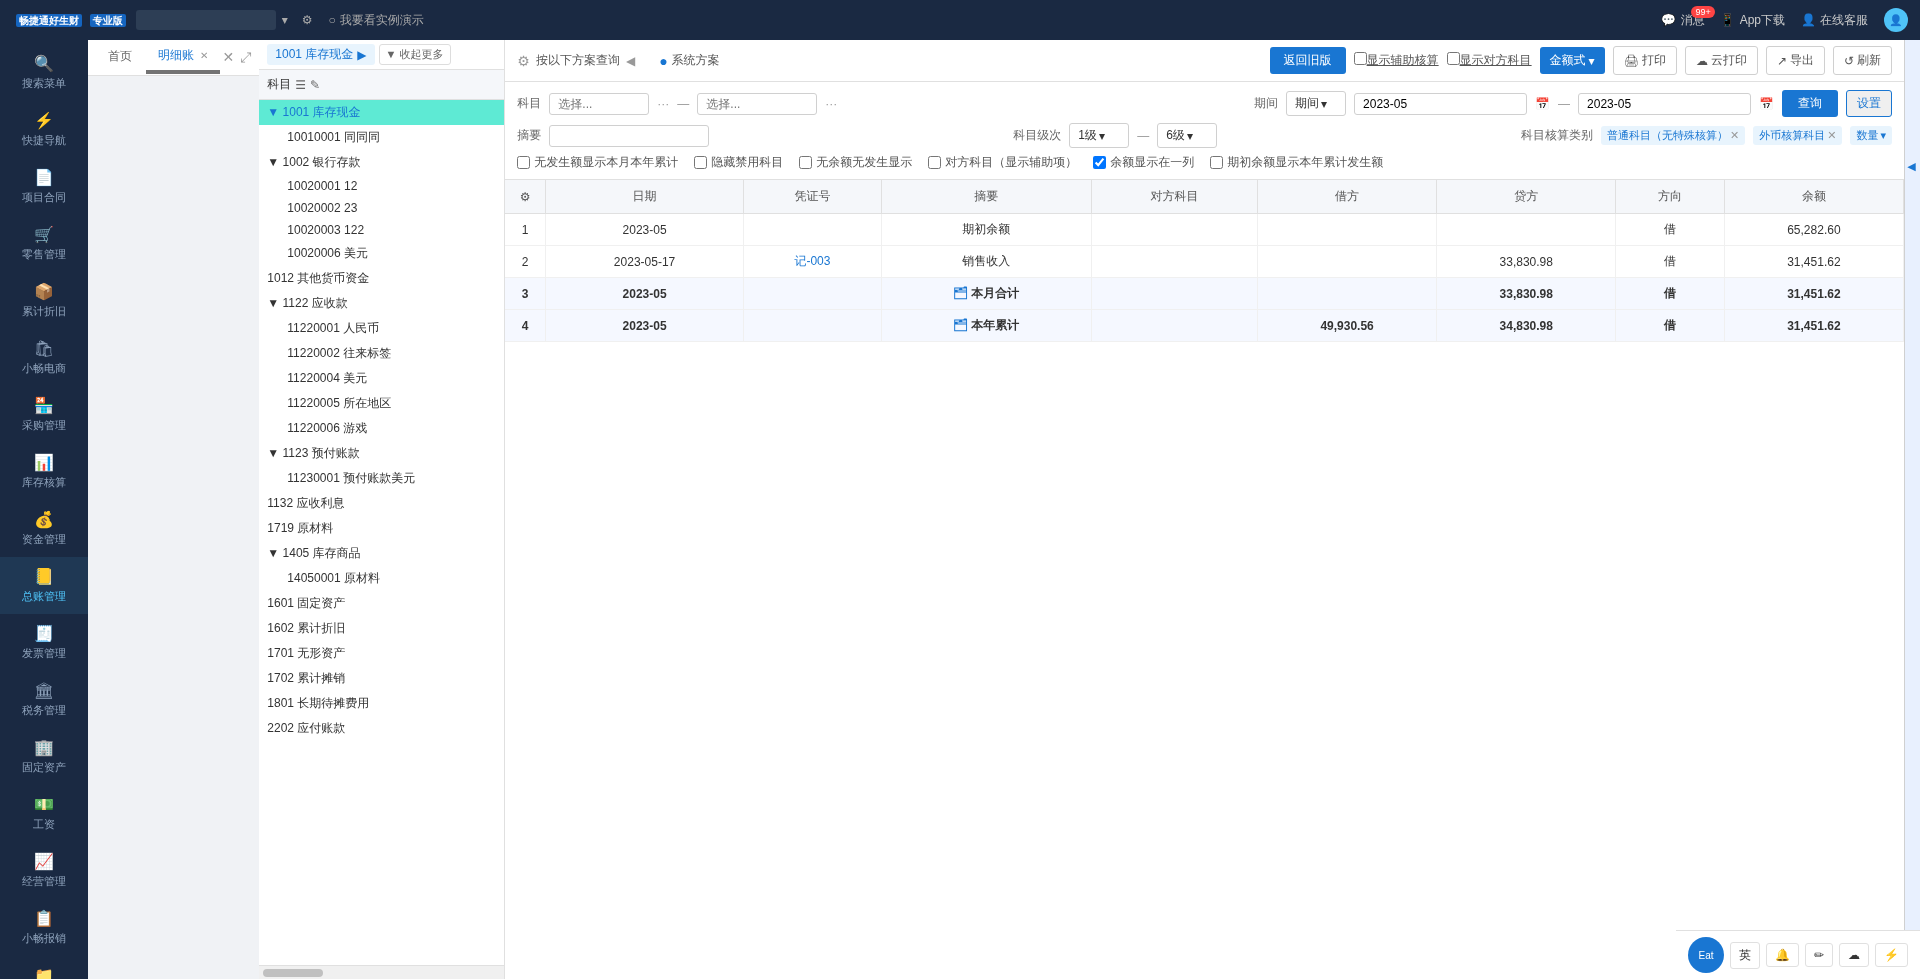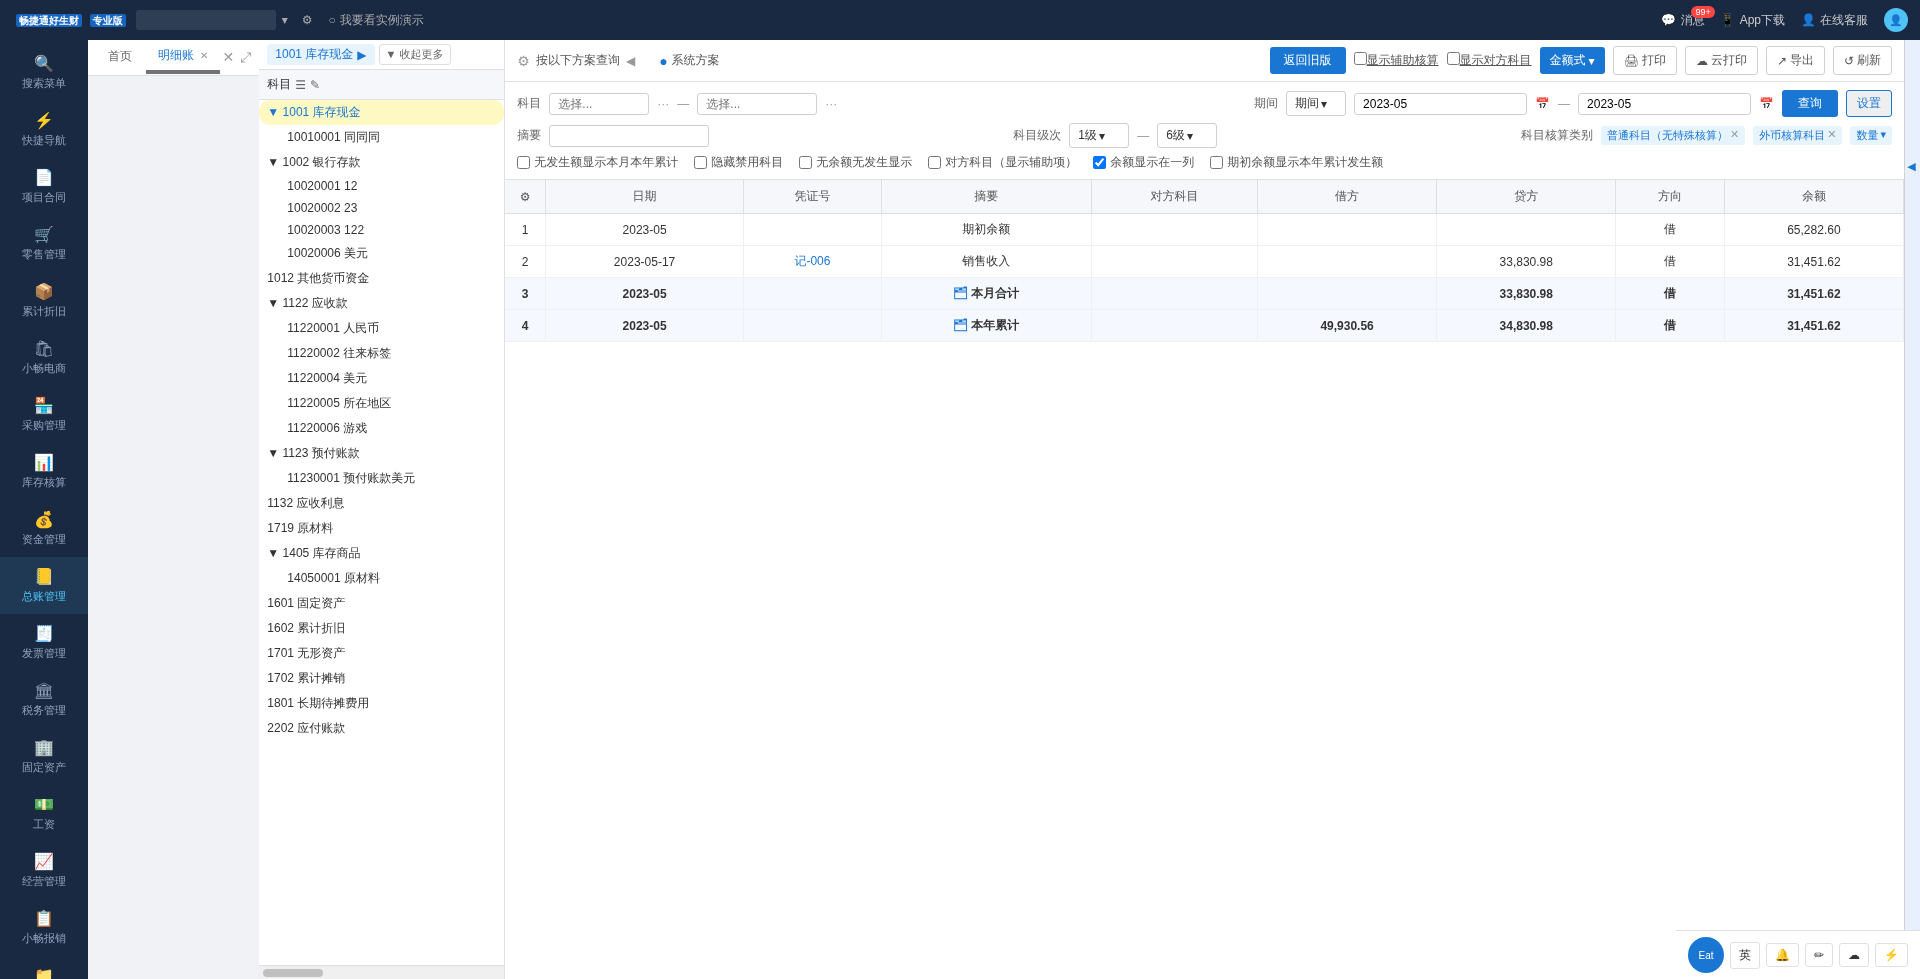--- a/index.html
+++ b/index.html
@@ -39,21 +39,21 @@
 
     
     .ledger-container { display: flex; flex: 1; overflow: hidden; }
 
     
     .account-panel { width: 246px; background: #fff; border-right: 1px solid #e0e0e0; display: flex; flex-direction: column; overflow: hidden; }
     .account-header { display: flex; align-items: center; padding: 6px 8px; background: #f5f7fa; border-bottom: 1px solid #e0e0e0; gap: 4px; }
     .account-header-icons { display: flex; gap: 4px; }
     .account-tree { flex: 1; overflow-y: auto; font-size: 12px; }
     .tree-item { padding: 4px 8px 4px 16px; cursor: pointer; color: #333; white-space: nowrap; overflow: hidden; text-overflow: ellipsis; }
-    .tree-item.selected { background: #fef9c3; color: #1976d2; border-radius: 11px; }
+    .tree-item.selected { background: #5eead4; color: #1976d2; }
     .tree-item.parent { font-weight: 500; padding-left: 8px; }
     .tree-item.child { padding-left: 28px; }
     .account-nav { display: flex; align-items: center; padding: 4px 8px; gap: 4px; border-bottom: 1px solid #e0e0e0; }
     .nav-tag { background: #e8f4fd; color: #1976d2; border-radius: 3px; padding: 2px 8px; font-size: 12px; display: flex; align-items: center; gap: 4px; }
     .expand-btn { color: #666; font-size: 11px; cursor: pointer; border: 1px solid #ddd; border-radius: 3px; padding: 2px 6px; }
 
     
     .right-panel { flex: 1; display: flex; flex-direction: column; overflow: hidden; }
 
     
@@ -62,21 +62,21 @@
     .filter-label { color: #666; font-size: 12px; white-space: nowrap; }
     .filter-input { border: 1px solid #d0d0d0; border-radius: 3px; padding: 3px 8px; font-size: 12px; color: #999; min-width: 80px; }
     .filter-select { border: 1px solid #d0d0d0; border-radius: 3px; padding: 3px 8px; font-size: 12px; min-width: 60px; }
     .filter-dash { color: #999; }
     .period-input { border: 1px solid #d0d0d0; border-radius: 3px; padding: 3px 8px; font-size: 12px; min-width: 80px; }
     .query-btn { background: #1976d2; color: #fff; border: none; border-radius: 3px; padding: 5px 16px; font-size: 12px; cursor: pointer; }
     .settings-btn { color: #1976d2; font-size: 12px; cursor: pointer; border: 1px solid #1976d2; border-radius: 3px; padding: 4px 10px; }
     .checkbox-row { display: flex; align-items: center; gap: 16px; margin-top: 4px; }
     .checkbox-item { display: flex; align-items: center; gap: 4px; font-size: 12px; color: #555; }
     .checkbox-item input { cursor: pointer; }
-    .tag-item { display: flex; gap: 2px; background: #e8f4fd; color: #1976d2; border-radius: 3px; padding: 2px 6px; font-size: 11px; }
+    .tag-item { display: flex; align-items: center; gap: 2px; background: #e8f4fd; color: #1976d2; border-radius: 3px; padding: 2px 6px; font-size: 11px; }
     .tag-close { cursor: pointer; color: #999; }
 
     
     .toolbar { background: #fff; padding: 6px 12px; border-bottom: 1px solid #e0e0e0; display: flex; align-items: center; gap: 8px; }
     .btn-back { background: #1976d2; color: #fff; border: none; border-radius: 3px; padding: 5px 14px; font-size: 12px; cursor: pointer; }
     .btn-outline { border: 1px solid #d0d0d0; background: #fff; color: #555; border-radius: 3px; padding: 5px 10px; font-size: 12px; cursor: pointer; display: flex; align-items: center; gap: 3px; }
     .toolbar-right { margin-left: auto; display: flex; align-items: center; gap: 8px; }
     .toolbar-checkbox { display: flex; align-items: flex-start; font-size: 12px; color: #555; text-decoration: underline; }
     .amount-btn { background: #1976d2; color: #fff; border: none; border-radius: 3px; padding: 5px 10px; font-size: 12px; cursor: pointer; display: flex; align-items: center; gap: 3px; }
 
@@ -428,21 +428,21 @@
                 <td>期初余额</td>
                 <td></td>
                 <td></td>
                 <td></td>
                 <td>借</td>
                 <td>65,282.60</td>
               </tr>
               <tr>
                 <td>2</td>
                 <td>2023-05-17</td>
-                <td><a class="link-text">记-006</a></td>
+                <td><a class="link-text">记-003</a></td>
                 <td>销售收入</td>
                 <td></td>
                 <td></td>
                 <td>33,830.98</td>
                 <td>借</td>
                 <td>31,451.62</td>
               </tr>
               <tr class="bold-row">
                 <td><strong>3</strong></td>
                 <td><strong>2023-05</strong></td>

